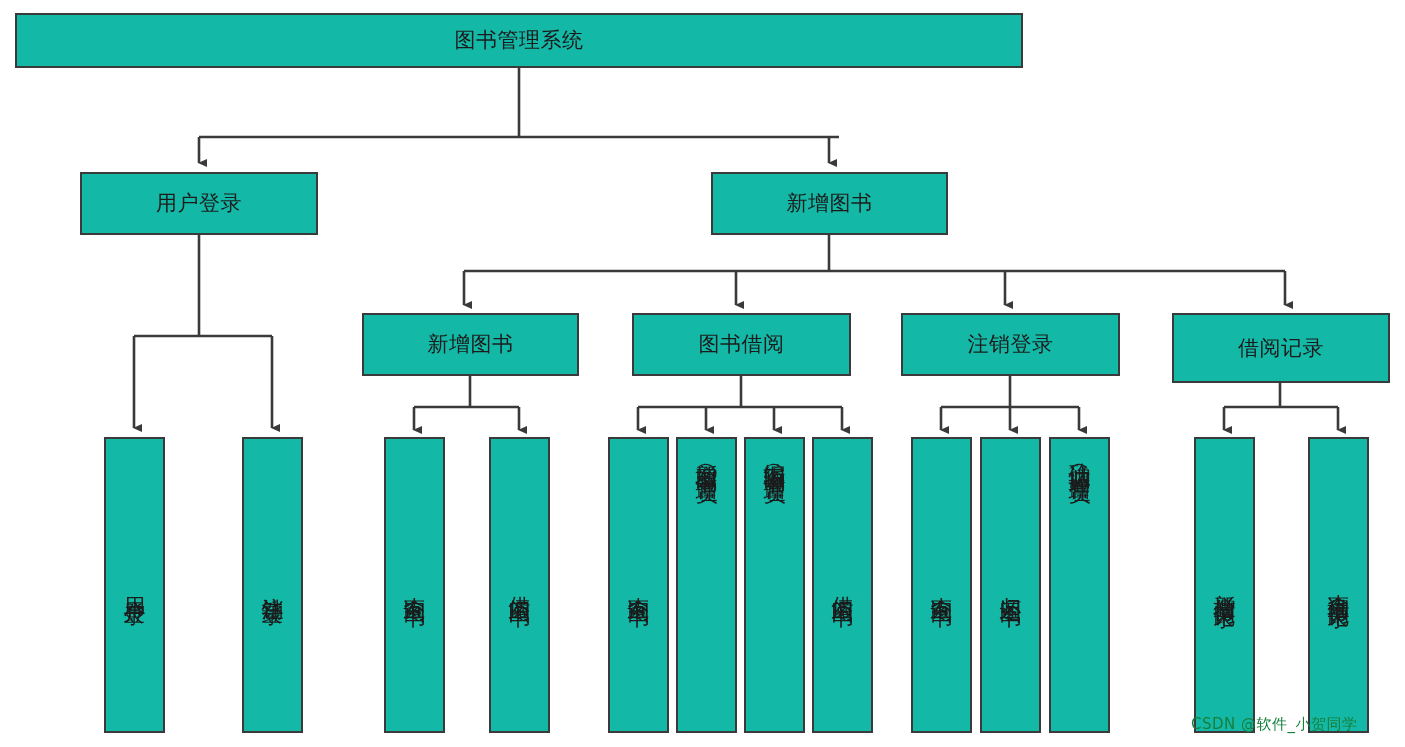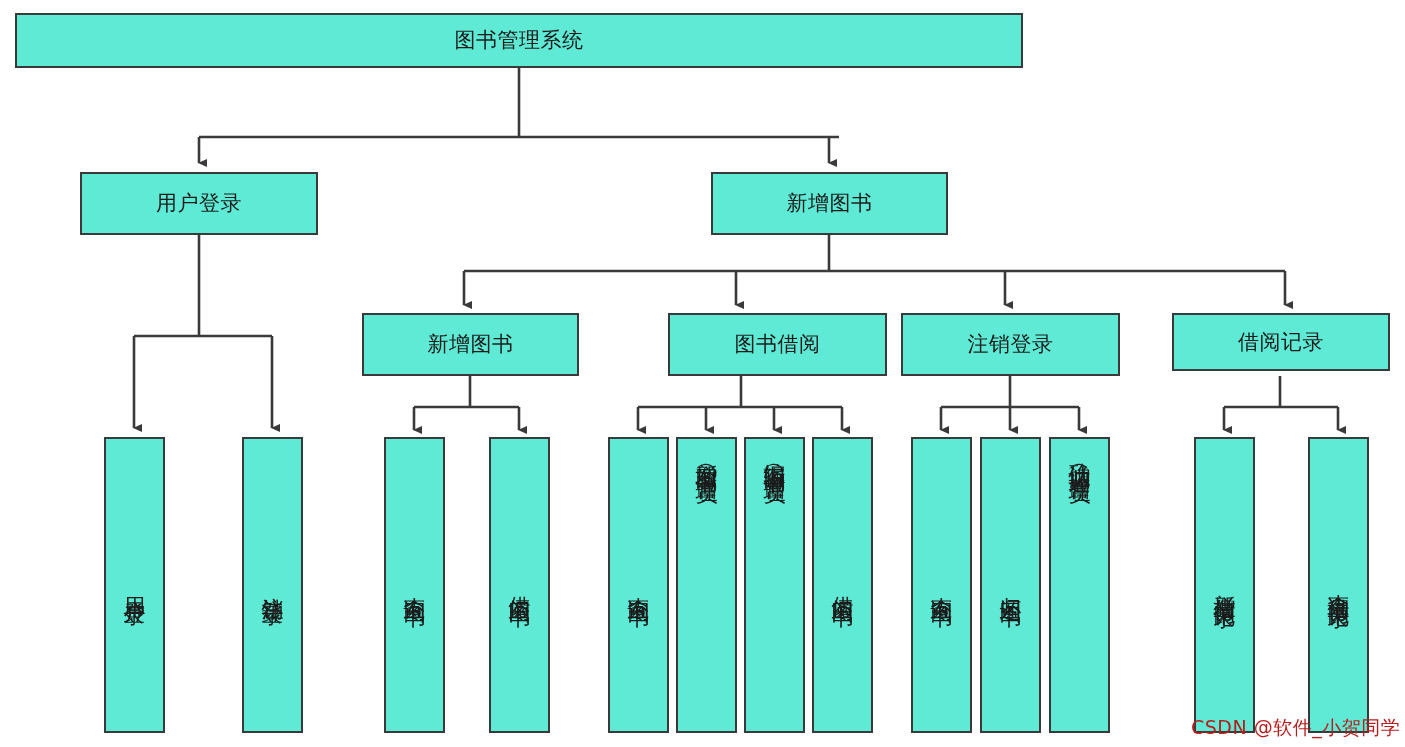--- a/index.html
+++ b/index.html
@@ -21,21 +21,21 @@
     position: absolute;
     left: 0;
     top: 0;
     width: 1405px;
     height: 747px;
     pointer-events: none;
   }
   .node {
     position: absolute;
     box-sizing: border-box;
-    background: #5eead4;
+    background: #14b8a6;
     border: 2px solid #3a3a3a;
     display: flex;
     align-items: center;
     justify-content: center;
     color: #1b1b1b;
   }
   .node-label {
     display: block;
     text-align: center;
     line-height: 1.18;
@@ -60,22 +60,22 @@
     align-items: center;
   }
   .node.vert.top-text {
     align-items: flex-start;
   }
   .node.vert .node-label {
     padding: 6px 0;
   }
   .watermark {
     position: absolute;
-    font-size: 19px;
-    color: #b91c1c;
+    font-size: 15px;
+    color: #15803d;
     white-space: nowrap;
     letter-spacing: 0.5px;
   }
 </style>
 </head>
 <body>
 
 <div id="diagram-root">
 
   <svg class="wires" viewBox="0 0 1405 747" xmlns="http://www.w3.org/2000/svg">
@@ -138,29 +138,29 @@
   </div>
 
   <div class="node horiz" style="left:711px; top:172px; width:237px; height:63px;">
     <span class="node-label">新增图书</span>
   </div>
 
   <div class="node horiz" style="left:362px; top:313px; width:217px; height:63px;">
     <span class="node-label">新增图书</span>
   </div>
 
-  <div class="node horiz" style="left:668px; top:313px; width:219px; height:63px;">
+  <div class="node horiz" style="left:632px; top:313px; width:219px; height:63px;">
     <span class="node-label">图书借阅</span>
   </div>
 
   <div class="node horiz" style="left:901px; top:313px; width:219px; height:63px;">
     <span class="node-label">注销登录</span>
   </div>
 
-  <div class="node horiz" style="left:1172px; top:313px; width:218px; height:58px;">
+  <div class="node horiz" style="left:1172px; top:313px; width:218px; height:70px;">
     <span class="node-label">借阅记录</span>
   </div>
 
   <div class="node vert center-text" style="left:104px; top:437px; width:61px; height:296px;">
     <span class="node-label">用户登录</span>
   </div>
 
   <div class="node vert center-text" style="left:242px; top:437px; width:61px; height:296px;">
     <span class="node-label">注销登录</span>
   </div>

